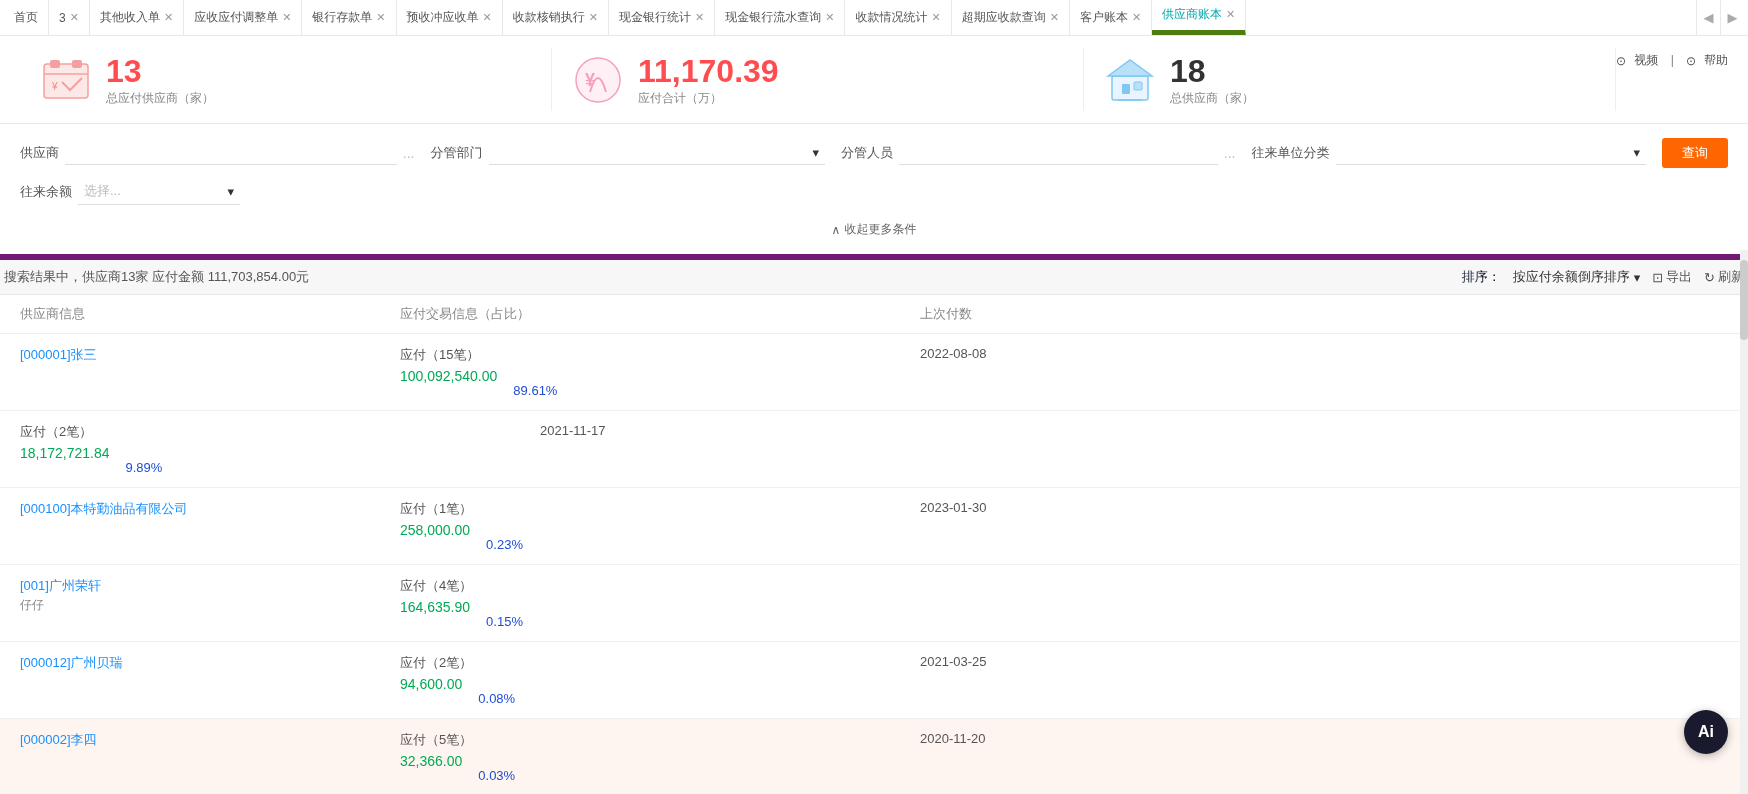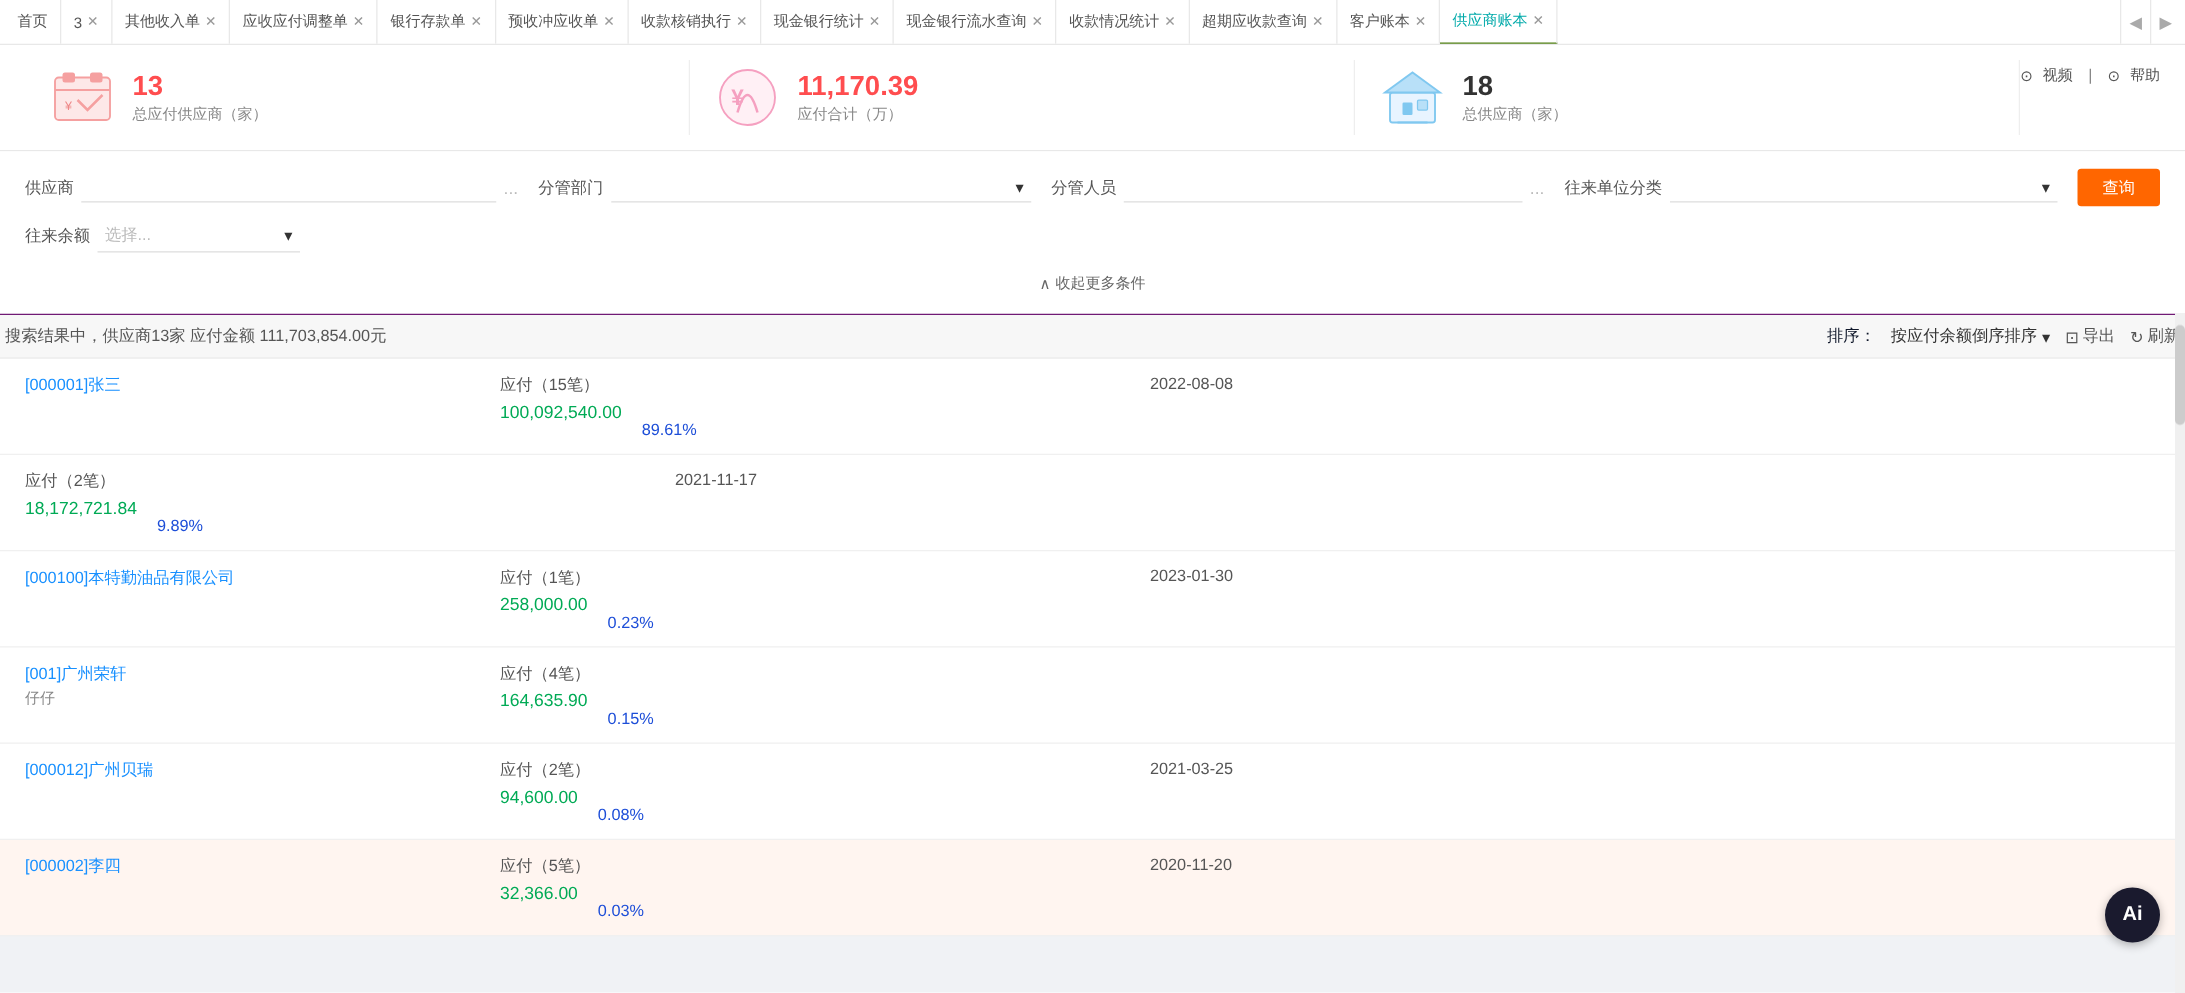--- a/index.html
+++ b/index.html
@@ -21,21 +21,21 @@
       padding: 0 10px;
       height: 36px;
       font-size: 12px;
       color: #555;
       cursor: pointer;
       white-space: nowrap;
       border-right: 1px solid #e8e8e8;
       gap: 4px;
     }
     .nav-tab .close-x { color: #999; font-size: 11px; }
-    .nav-tab.active { color: #00aaaa; border-bottom: 2px solid #4d7c0f; align-items: center; }
+    .nav-tab.active { color: #00aaaa; border-bottom: 6px solid #4d7c0f; align-items: center; }
     .nav-arrows {
       display: flex;
       margin-left: auto;
     }
     .nav-arrow-btn {
       width: 24px;
       height: 36px;
       display: flex;
       align-items: center;
       justify-content: center;
@@ -64,21 +64,21 @@
     .card-icon {
       width: 52px;
       height: 52px;
       display: flex;
       align-items: center;
       justify-content: center;
     }
     .card-icon svg { width: 52px; height: 52px; }
     .card-content {}
     .card-number {
-      font-size: 22px;
+      font-size: 32px;
       font-weight: bold;
       color: #ff4d4f;
       line-height: 1.2;
     }
     .card-label {
       font-size: 12px;
       color: #888;
     }
     .top-right-links {
       display: flex;
@@ -89,21 +89,21 @@
       margin-left: auto;
       align-self: flex-start;
       padding-top: 4px;
     }
     .top-right-links span { cursor: pointer; color: #555; }
 
     
     .filter-area {
       background: #fff;
       padding: 14px 20px 10px;
-      border-bottom: 1px solid #701a75;
+      border-bottom: 6px solid #701a75;
     }
     .filter-row {
       display: flex;
       align-items: center;
       gap: 16px;
       margin-bottom: 10px;
     }
     .filter-item {
       display: flex;
       align-items: center;
@@ -442,20 +442,25 @@
       <span>导出</span>
     </div>
     <div class="action-btn">
       <span>↻</span>
       <span>刷新</span>
     </div>
   </div>
 </div>
 
 <div class="table-area">
+  <div class="table-header">
+    <div class="col-supplier">供应商信息</div>
+    <div class="col-transaction">应付交易信息（占比）</div>
+    <div class="col-lastpay">上次付数</div>
+  </div>
 
   <div class="table-row-wrap">
     <div class="col-supplier">
       <a class="supplier-name">[000001]张三</a>
     </div>
     <div class="col-transaction">
       <div class="trans-label">应付（15笔）</div>
       <div class="trans-row">
         <a class="trans-amount">100,092,540.00</a>
         <span class="trans-percent">89.61%</span>

